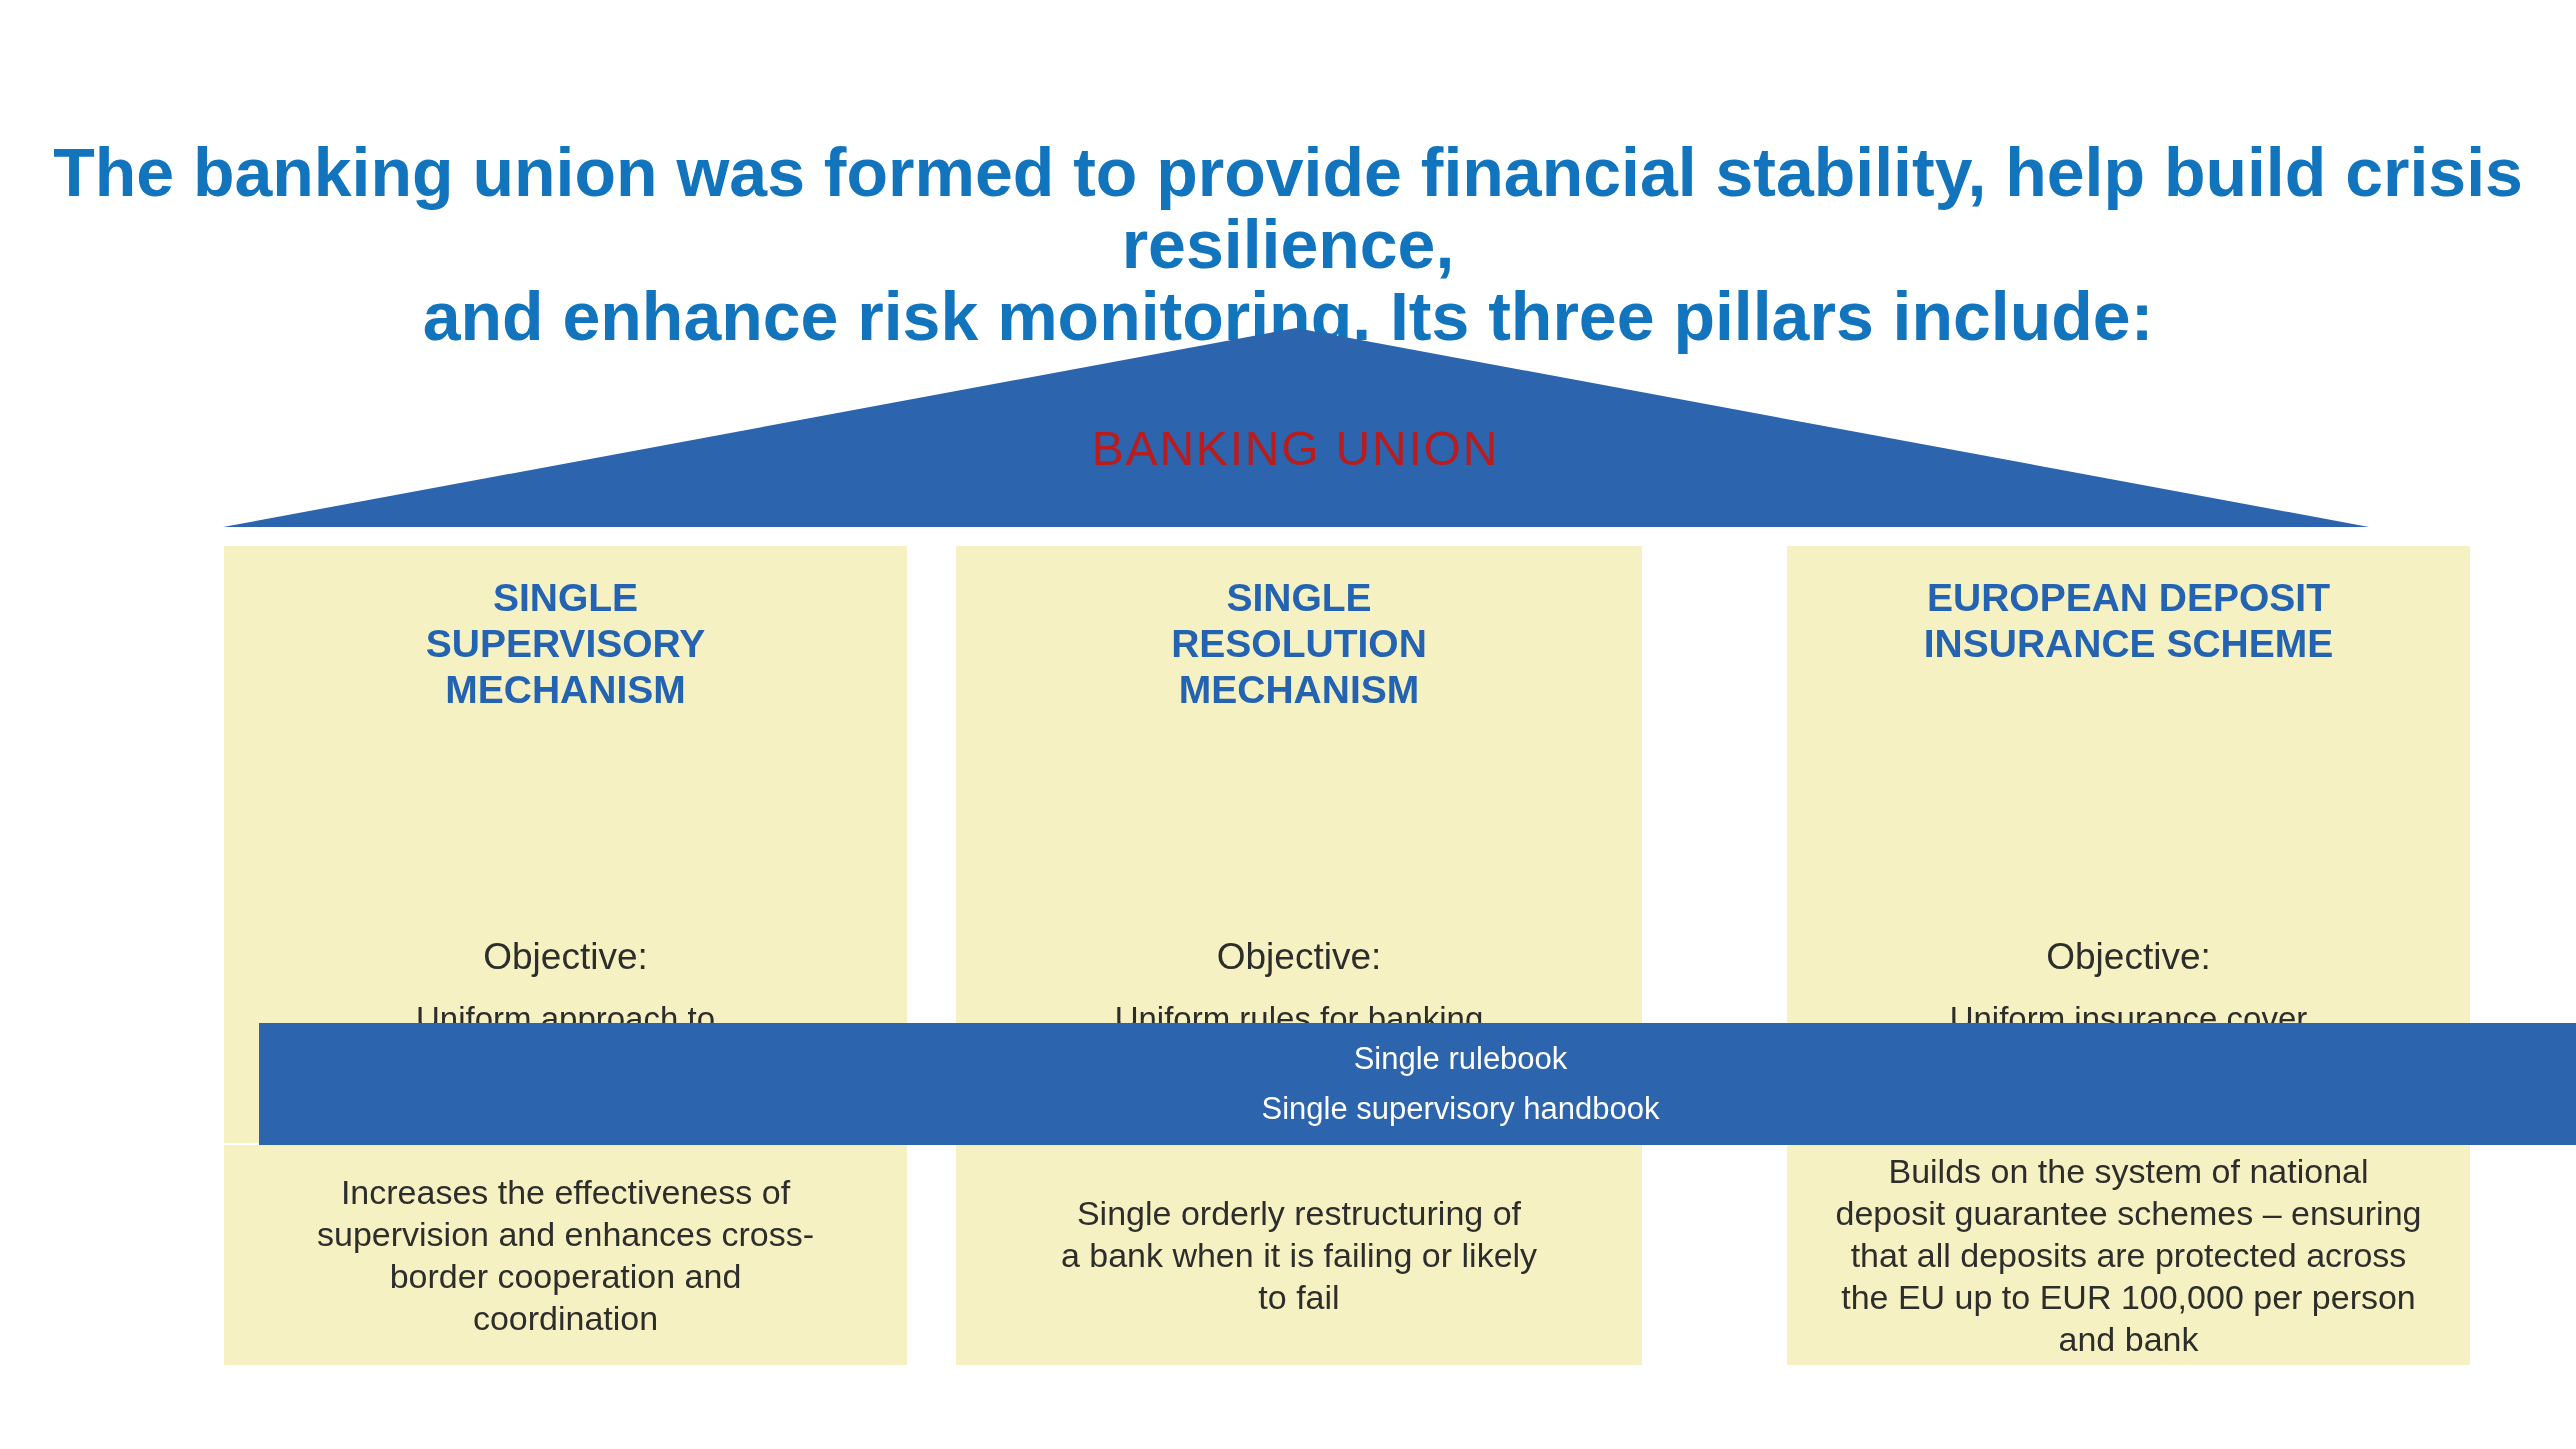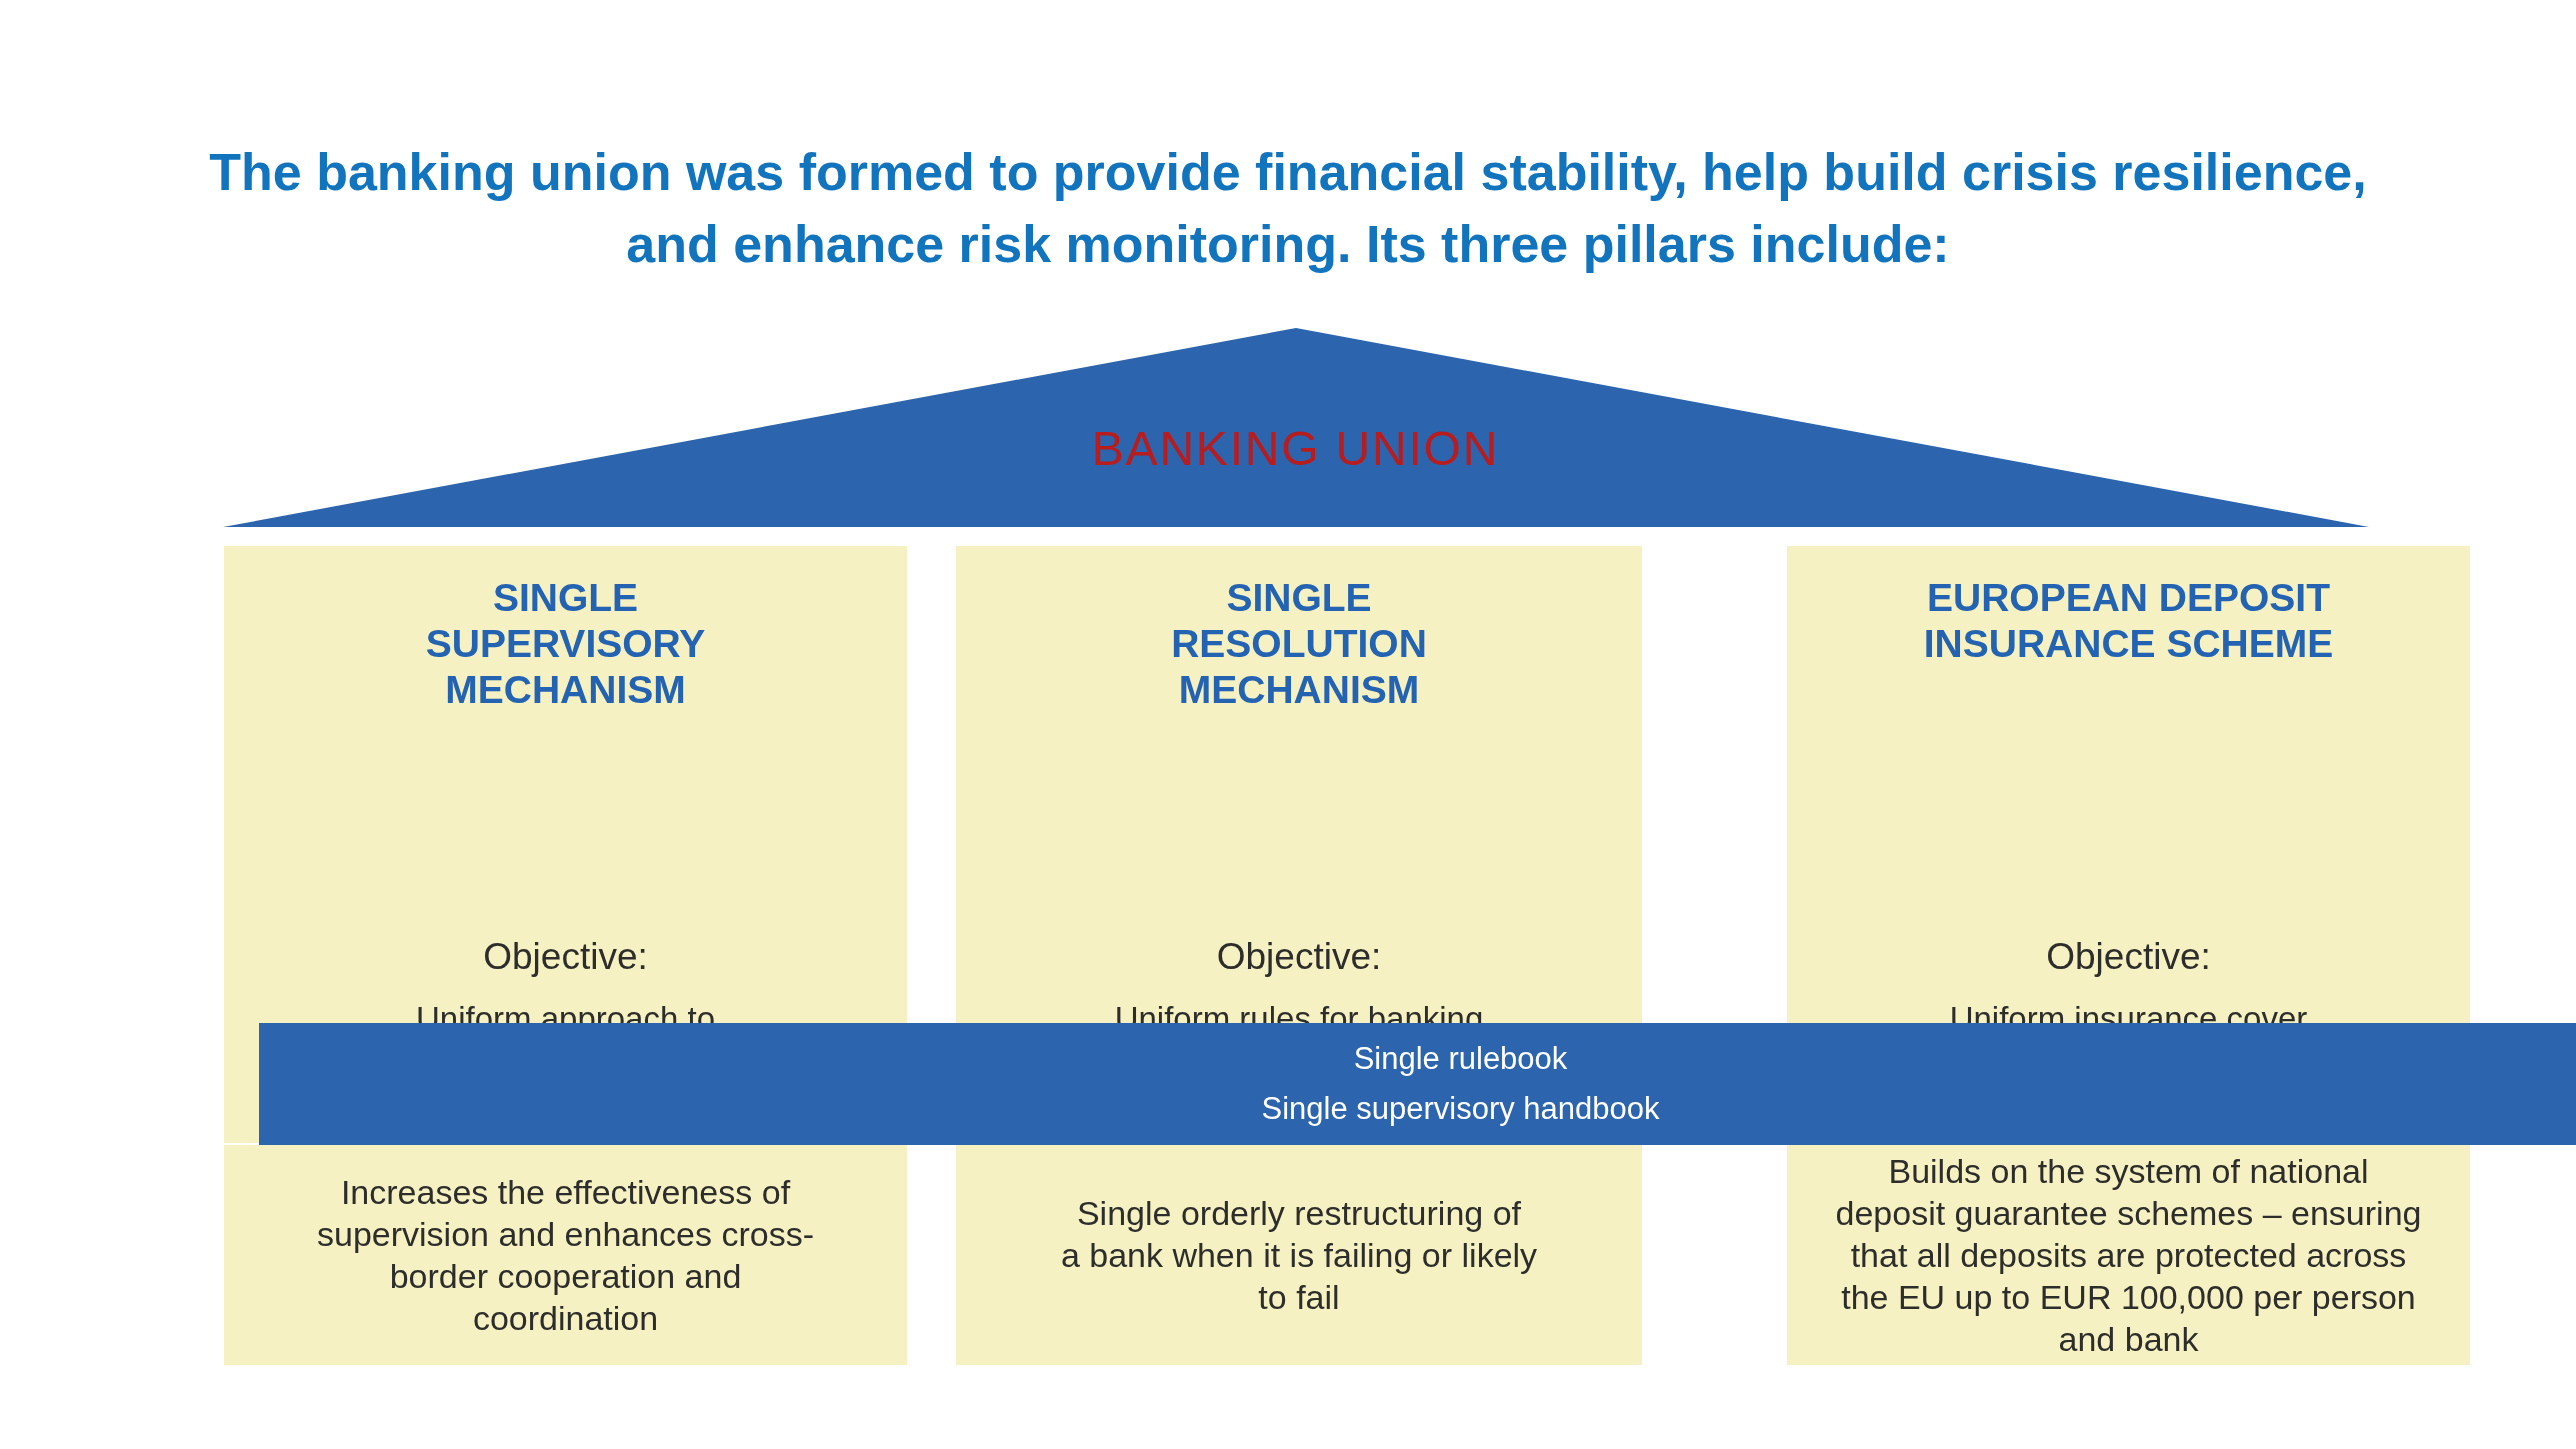--- a/index.html
+++ b/index.html
@@ -11,21 +11,21 @@
     font-family:"Liberation Sans", sans-serif;
     overflow:hidden;
   }
   .pre{white-space:pre-line;}
   .title{
     position:absolute;
     left:0; top:136px;
     width:2576px;
     margin:0;
     text-align:center;
-    font-size:52px;
+    font-size:68px;
     font-weight:bold;
     line-height:72px;
     color:var(--c-title,#1174bd);
   }
   .roof{
     position:absolute;
     left:223px; top:328px;
     width:0; height:0;
     border-left:1073px solid transparent;
     border-right:1073px solid transparent;

